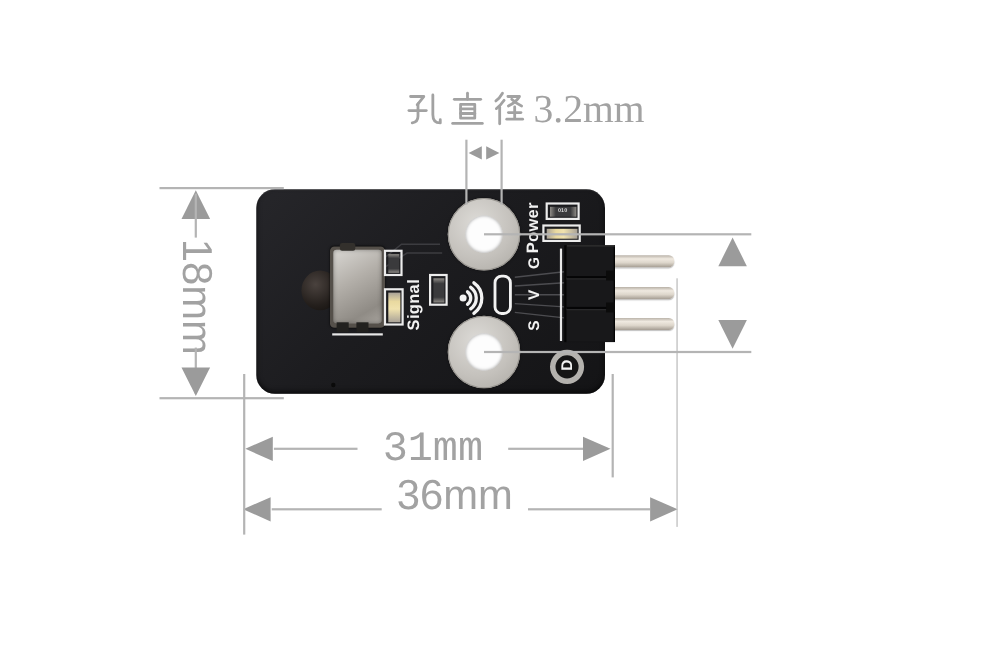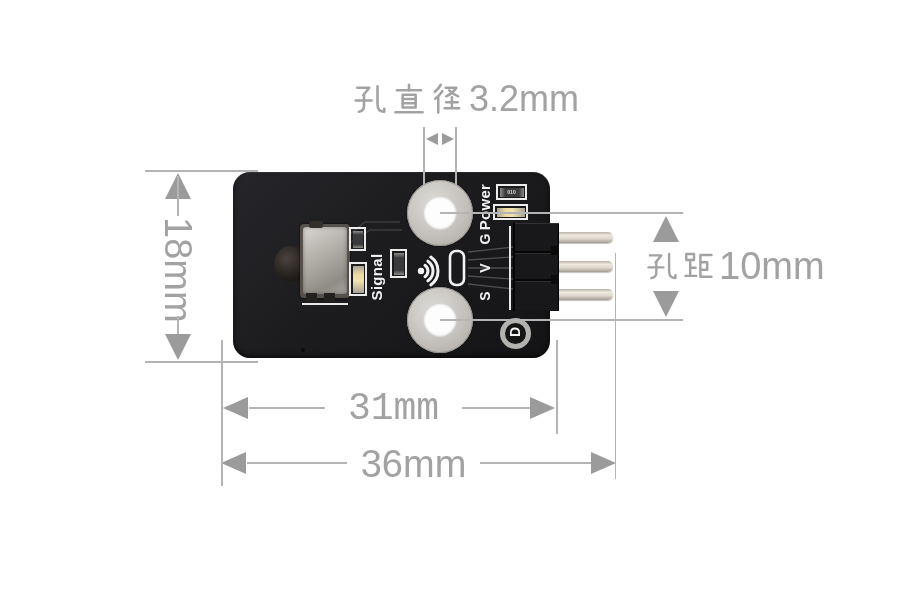--- a/index.html
+++ b/index.html
@@ -127,21 +127,21 @@
     <div class="silk-text rot-ccw" style="left:244px;top:88px;width:16px;height:16px;font-size:14px;line-height:16px;">V</div>
     <div class="silk-text rot-ccw" style="left:244px;top:116px;width:16px;height:16px;font-size:14px;line-height:16px;">S</div>
 
     <div style="left:266.5px;top:145.5px;width:31px;height:31px;border-radius:50%;
                 border:5px solid #b4b2ae;background:#151515;box-sizing:border-box;">
       <div class="silk-text rot-ccw" style="left:2.5px;top:1px;width:16px;height:16px;font-size:14px;line-height:16px;">D</div>
     </div>
     <div style="left:68px;top:176px;width:4px;height:4px;border-radius:50%;background:#0a0a0a;"></div>
   </div>
 
-  <div class="abs dim-row" style="left:352px;top:79px;height:40px;z-index:5;" aria-label="孔直径3.2mm">
+  <div class="abs dim-row" style="left:368px;top:79px;height:40px;z-index:5;font-family:Liberation Serif, serif;" aria-label="孔直径3.2mm">
     <svg class="cjk" width="36" height="36" viewBox="0 0 24 24">
       <path d="M3.5 4.5 H11.5 L7.5 9.5"></path>
         <path d="M8 9 V16.5 Q8 20 4.5 20.5"></path>
       <path d="M2.5 13 H13"></path>
         <path d="M17 3.5 V15.5 Q17 20.5 21.5 20.5 L21.5 18.5"></path>
     </svg>
     <svg class="cjk" width="36" height="36" viewBox="0 0 24 24">
       <path d="M12 2.5 V6.2"></path>
         <path d="M4 6.2 H20"></path>
         <path d="M7.8 9.2 H16.4 V17.6 H7.8 Z"></path>
@@ -171,47 +171,30 @@
   <div class="abs tri tri-up" style="left:164.5px;top:173px;z-index:5;"></div>
   <div class="abs dim-line" style="left:177.2px;top:176px;width:1.6px;height:40px;z-index:5;"></div>
   <div class="abs dim-text" style="left:128px;top:248px;width:100px;text-align:center;transform:rotate(90deg);z-index:5;" aria-label="18mm">18mm</div>
   <div class="abs dim-line" style="left:177.2px;top:316px;width:1.6px;height:42px;z-index:5;"></div>
   <div class="abs tri tri-down" style="left:164.5px;top:334px;z-index:5;"></div>
 
   <div class="abs dim-line" style="left:440px;top:212.2px;width:243px;height:1.6px;z-index:5;"></div>
   <div class="abs dim-line" style="left:440px;top:319.2px;width:243px;height:1.6px;z-index:5;"></div>
   <div class="abs tri tri-up" style="left:652.5px;top:216px;z-index:5;"></div>
   <div class="abs tri tri-down" style="left:652.5px;top:291px;z-index:5;"></div>
-  <div class="abs dim-row" style="left:645px;top:247px;height:38px;z-index:5;" aria-label="孔距10mm">
-    <svg class="cjk" width="34" height="34" viewBox="0 0 24 24">
-      <path d="M3.5 4.5 H11.5 L7.5 9.5"></path>
-        <path d="M8 9 V16.5 Q8 20 4.5 20.5"></path>
-      <path d="M2.5 13 H13"></path>
-        <path d="M17 3.5 V15.5 Q17 20.5 21.5 20.5 L21.5 18.5"></path>
-    </svg>
-    <svg class="cjk" width="34" height="34" viewBox="0 0 24 24">
-      <path d="M3 3.5 H8.5 V7.8 H3 Z"></path>
-        <path d="M5.8 7.8 V18.6"></path>
-        <path d="M5.8 13.2 H9.6"></path>
-      <path d="M2.5 19 H10"></path>
-        <path d="M20.8 4.2 H13 V19.6 H20.8"></path>
-        <path d="M13 9.4 H17.8 V14.6 H13"></path>
-    </svg>
-    <span class="dim-text">10mm</span>
-  </div>
 
   <div class="abs tri tri-left" style="left:223px;top:396.5px;z-index:5;"></div>
   <div class="abs dim-line" style="left:249px;top:407.2px;width:76px;height:1.6px;z-index:5;"></div>
   <div class="abs dim-text" style="left:325px;top:390px;width:137px;text-align:center;z-index:5;font-family:Liberation Mono, monospace;" aria-label="31mm">31mm</div>
   <div class="abs dim-line" style="left:462px;top:407.2px;width:68px;height:1.6px;z-index:5;"></div>
   <div class="abs tri tri-right" style="left:530px;top:396.5px;z-index:5;"></div>
 
   <div class="abs tri tri-left" style="left:221px;top:451.5px;z-index:5;"></div>
   <div class="abs dim-line" style="left:247px;top:462.2px;width:100px;height:1.6px;z-index:5;"></div>
-  <div class="abs dim-text" style="left:347px;top:445px;width:133px;text-align:center;z-index:5;" aria-label="36mm">36mm</div>
+  <div class="abs dim-text" style="left:347px;top:432px;width:133px;text-align:center;z-index:5;" aria-label="36mm">36mm</div>
   <div class="abs dim-line" style="left:480px;top:462.2px;width:111px;height:1.6px;z-index:5;"></div>
   <div class="abs tri tri-right" style="left:591px;top:451.5px;z-index:5;"></div>
 
   <div class="abs dim-line" style="left:221.2px;top:340px;width:1.6px;height:146px;z-index:5;"></div>
   <div class="abs dim-line" style="left:556px;top:340px;width:1.6px;height:94px;z-index:5;"></div>
   <div class="abs dim-line" style="left:614.5px;top:253px;width:1.6px;height:226px;z-index:5;"></div>
 
 </div>
 
 </body></html>

